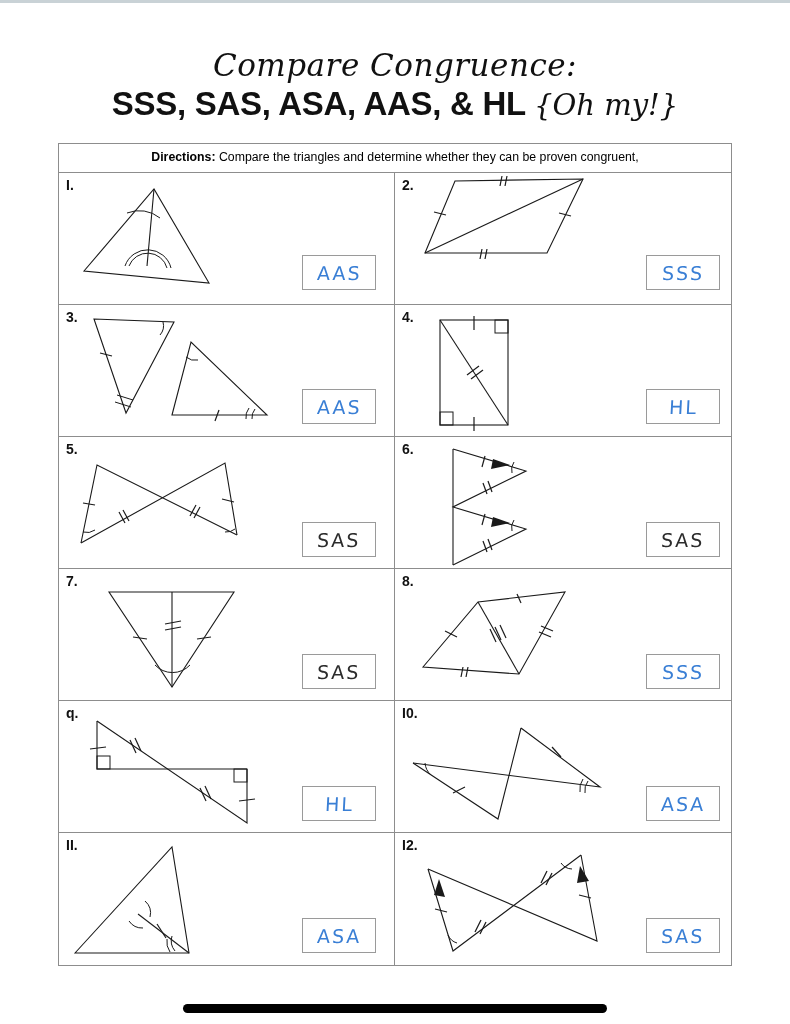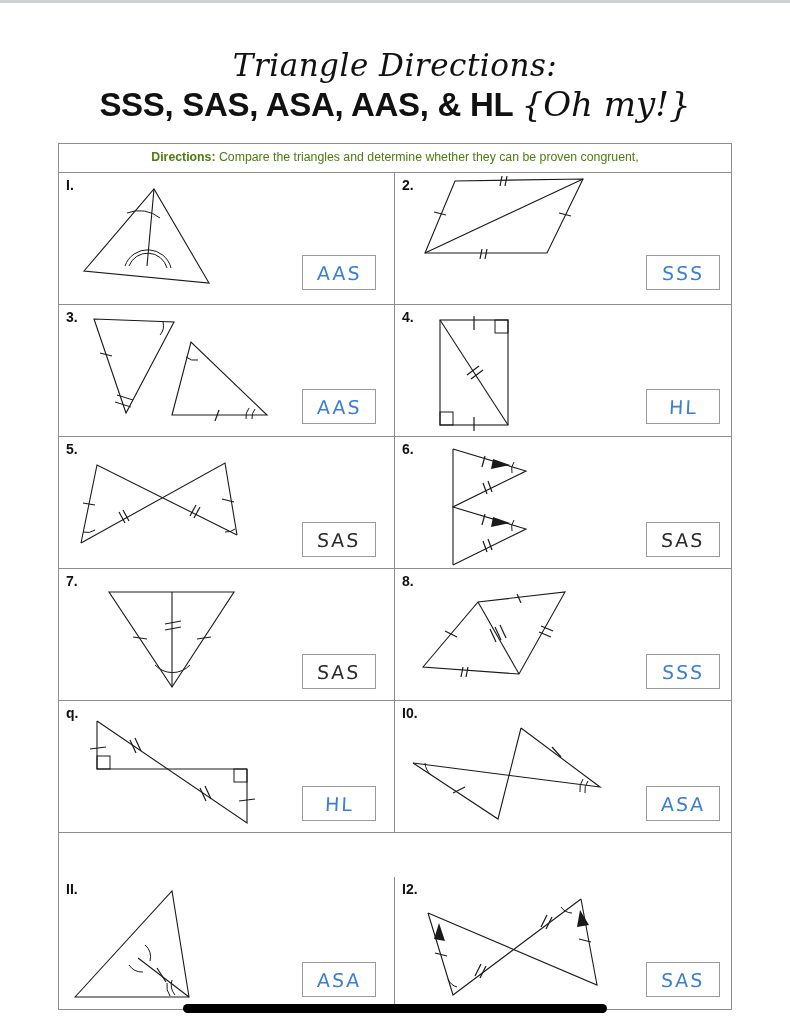--- a/index.html
+++ b/index.html
@@ -37,54 +37,54 @@
     font-size:33px;
     color:#111111;
     letter-spacing:-0.3px;
     line-height:40px;
     white-space:nowrap;
   }
   .title-ohmy{
     font-family:"DejaVu Serif",serif;
     font-style:italic;
     font-weight:400;
-    font-size:34px;
+    font-size:29px;
     letter-spacing:0px;
   }
   
   .sheet{
     position:absolute;
     left:58px;top:143px;
     width:674px;
     border:1px solid #8d8d8d;
     box-sizing:border-box;
     background:#fff;
   }
   .directions{
     border-bottom:1px solid #8d8d8d;
     padding:5px 14px 7px 14px;
     text-align:center;
     font-size:12.3px;
-    color:#4d7c0f;
+    color:#000000;
     line-height:16px;
   }
   .directions b{font-weight:bold;}
   .dir-line1{display:block;}
   .dir-line2{display:block;}
   .grid{display:flex;flex-wrap:wrap;}
   .cell{
     width:50%;
     box-sizing:border-box;
     height:132px;
     position:relative;
     border-bottom:1px solid #8d8d8d;
     border-right:1px solid #8d8d8d;
   }
   .cell.rightcol{border-right:none;}
-  .cell.lastrow{border-bottom:none;margin-top:44px;}
+  .cell.lastrow{border-bottom:none;}
   .cell .num{
     position:absolute;left:7px;top:4px;
     font-weight:bold;font-size:14px;color:#111;
     font-family:"Liberation Sans",sans-serif;
   }
   .figure{
     position:absolute;left:0;top:0;width:100%;height:100%;
   }
   .figure svg{display:block;}
   
@@ -114,21 +114,21 @@
   }
 </style>
 </head>
 <body>
 
 <div class="page">
 
   <div class="top-rule"></div>
 
   <div class="title-wrap">
-    <div class="title-script">Triangle Directions:</div>
+    <div class="title-script">Compare Congruence:</div>
     <div class="title-main"><span>SSS, SAS, ASA, AAS, &amp; HL</span> <span class="title-ohmy">{Oh my!}</span></div>
   </div>
 
   <div class="sheet">
 
     <div class="directions">
       <span class="dir-line1"><b>Directions:</b> <span>Compare the triangles and determine whether they can be proven congruent,</span></span>
     </div>
 
     <div class="grid">

